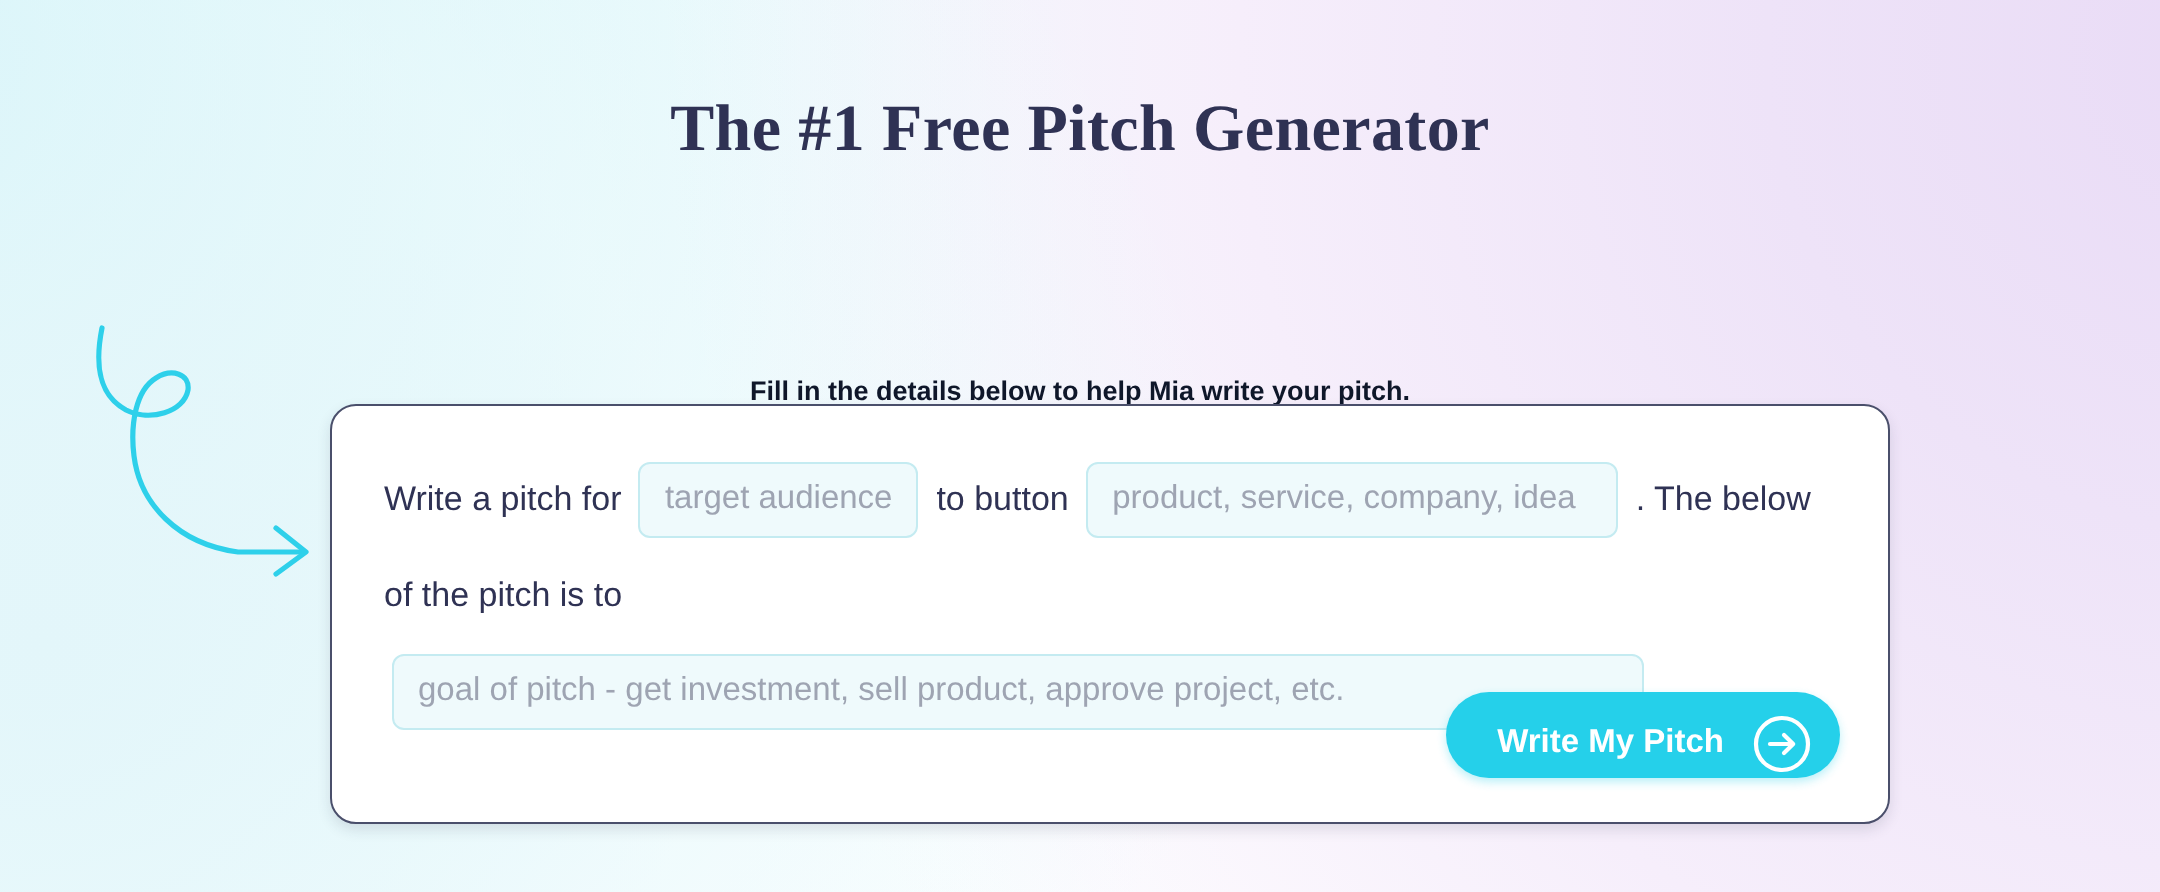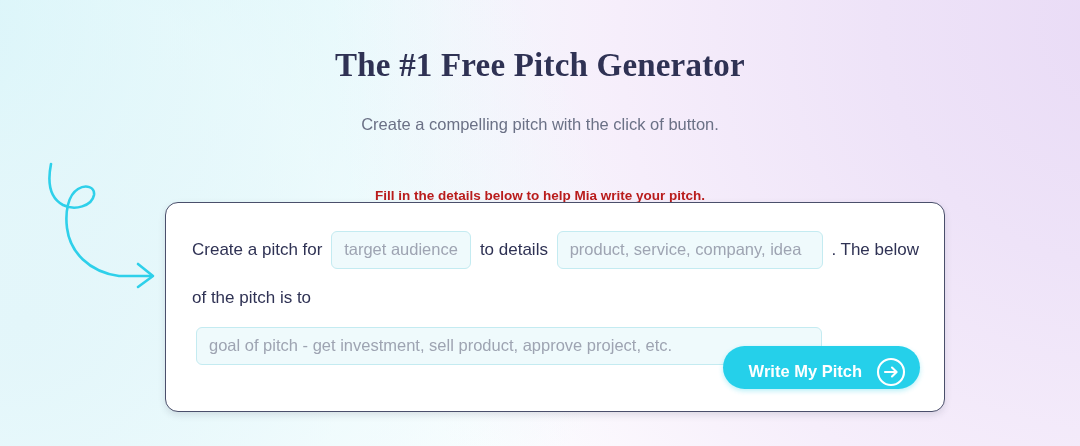--- a/index.html
+++ b/index.html
@@ -65,21 +65,21 @@
     line-height: 24px;
   }
   .form-instruction {
     position: absolute;
     left: 0;
     right: 0;
     top: 173px;
     text-align: center;
     font-size: 13.5px;
     font-weight: 700;
-    color: #b91c1c;
+    color: #0f172a;
     line-height: 18px;
   }
 
   
   .doodle-arrow {
     position: absolute;
     left: 34px;
     top: 160px;
     width: 140px;
     height: 135px;
@@ -172,38 +172,37 @@
 <body>
 
 <div id="page">
 
   <div class="bg-layer bg-cyan"></div>
   <div class="bg-layer bg-purple"></div>
   <div class="bg-layer bg-cyan-low"></div>
 
   <h1 class="page-title">The #1 Free Pitch Generator</h1>
 
-  <p class="page-subtitle">Create a compelling pitch with the click of button.</p>
 
   <p class="form-instruction">Fill in the details below to help Mia write your pitch.</p>
 
   <div class="doodle-arrow">
     <svg width="140" height="135" viewBox="0 0 140 135" fill="none" xmlns="http://www.w3.org/2000/svg">
       <path d="M17 4 C13 24, 16 38, 29 45 C41 51, 58 46, 60 35 C61 27, 52 24, 44 29 C34 35, 31 52, 33 68 C36 92, 55 112, 85 116 L118 116" stroke="#2ed0ea" stroke-width="2.6" stroke-linecap="round" stroke-linejoin="round" fill="none"></path>
       <path d="M104 104 L119 116 L104 127" stroke="#2ed0ea" stroke-width="2.6" stroke-linecap="round" stroke-linejoin="round" fill="none"></path>
     </svg>
   </div>
 
   <div class="form-card">
     <div class="form-inner">
 
       <div class="prompt-line">
-        <span class="prompt-text">Create a pitch for</span>
+        <span class="prompt-text">Write a pitch for</span>
         <input class="field field-audience" type="text" placeholder="target audience" style="">
-        <span class="prompt-text">to details</span>
+        <span class="prompt-text">to button</span>
         <input class="field field-promote" type="text" placeholder="product, service, company, idea" style="">
         <span class="prompt-text">. The below</span>
       </div>
 
       <div class="prompt-line">
         <span class="prompt-text">of the pitch is to</span>
         <input class="field field-goal" type="text" placeholder="goal of pitch - get investment, sell product, approve project, etc." style="">
         <span class="prompt-text">.</span>
       </div>
 

